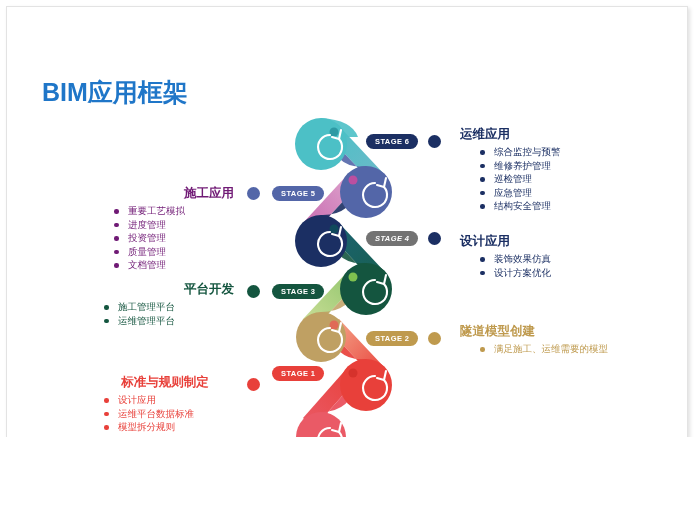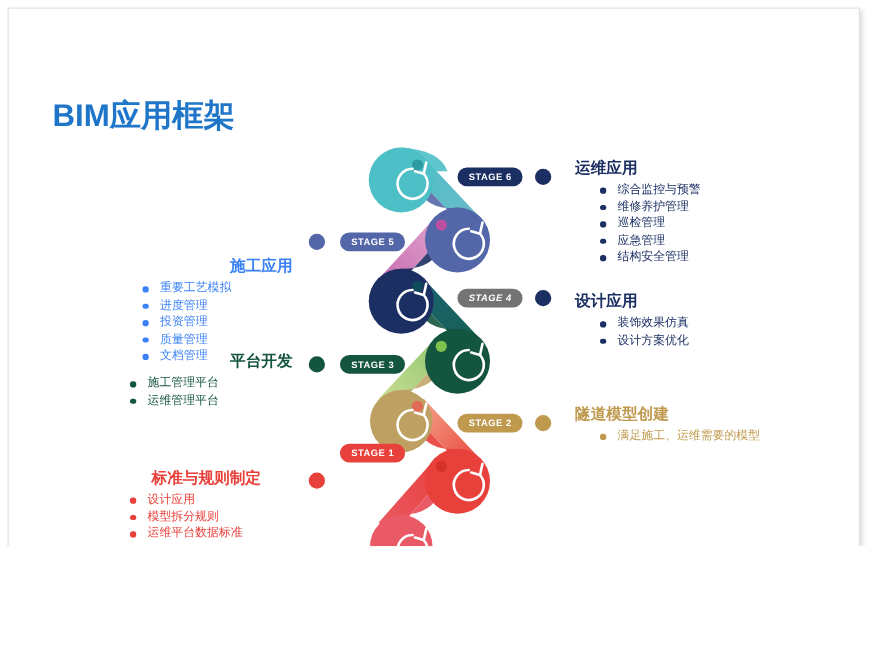--- a/index.html
+++ b/index.html
@@ -219,21 +219,21 @@
       <li>综合监控与预警</li>
       <li>维修养护管理</li>
       <li>巡检管理</li>
       <li>应急管理</li>
       <li>结构安全管理</li>
     </ul>
   </div>
 
   <div class="stage-pill" style="left:272px; top:186px; background:#5366a8;">STAGE 5</div>
   <div class="stage-dot" style="left:247px; top:187px; background:#5366a8;"></div>
-  <div class="block left-block" style="left:106px; top:185px; color:#3b82f6; width:128px;margin-top:20px;">
+  <div class="block left-block" style="left:106px; top:185px; color:#701a75; width:128px;">
     <div class="block-title" style="text-align:right;">施工应用</div>
     <ul class="bullets" style="margin-left:6px;">
       <li>重要工艺模拟</li>
       <li>进度管理</li>
       <li>投资管理</li>
       <li>质量管理</li>
       <li>文档管理</li>
     </ul>
   </div>
 
@@ -259,23 +259,23 @@
 
   <div class="stage-pill" style="left:366px; top:331px; background:#bf9a4e;text-align:right;">STAGE 2</div>
   <div class="stage-dot" style="left:428px; top:332px; background:#bf9a4e;"></div>
   <div class="block right-block" style="left:460px; top:323px; color:#bf9a4e;">
     <div class="block-title">隧道模型创建</div>
     <ul class="bullets" style="margin-left:18px;">
       <li>满足施工、运维需要的模型</li>
     </ul>
   </div>
 
-  <div class="stage-pill" style="left:272px; top:355px; background:#e8403a;">STAGE 1</div>
+  <div class="stage-pill" style="left:272px; top:366px; background:#e8403a;">STAGE 1</div>
   <div class="stage-dot" style="left:247px; top:378px; background:#e8403a;"></div>
   <div class="block left-block" style="left:96px; top:374px; color:#e8403a; width:138px;">
     <div class="block-title" style="text-align:center;">标准与规则制定</div>
     <ul class="bullets" style="margin-left:6px;">
       <li>设计应用</li>
+      <li>运维平台数据标准</li>
       <li>模型拆分规则</li>
-      <li>运维平台数据标准</li>
     </ul>
   </div>
 </div>
 
 </body></html>

